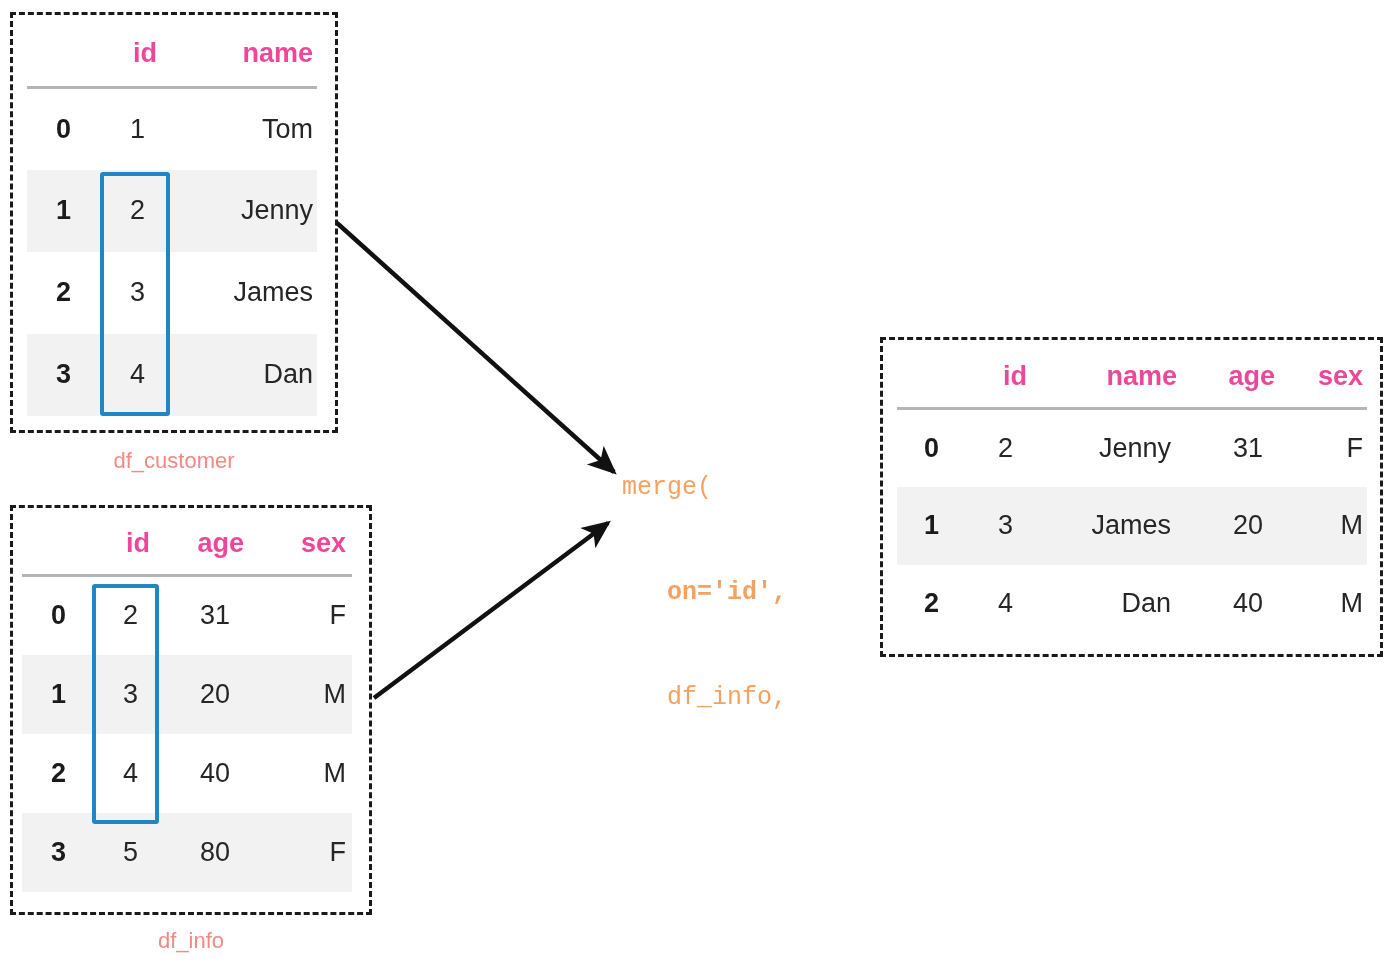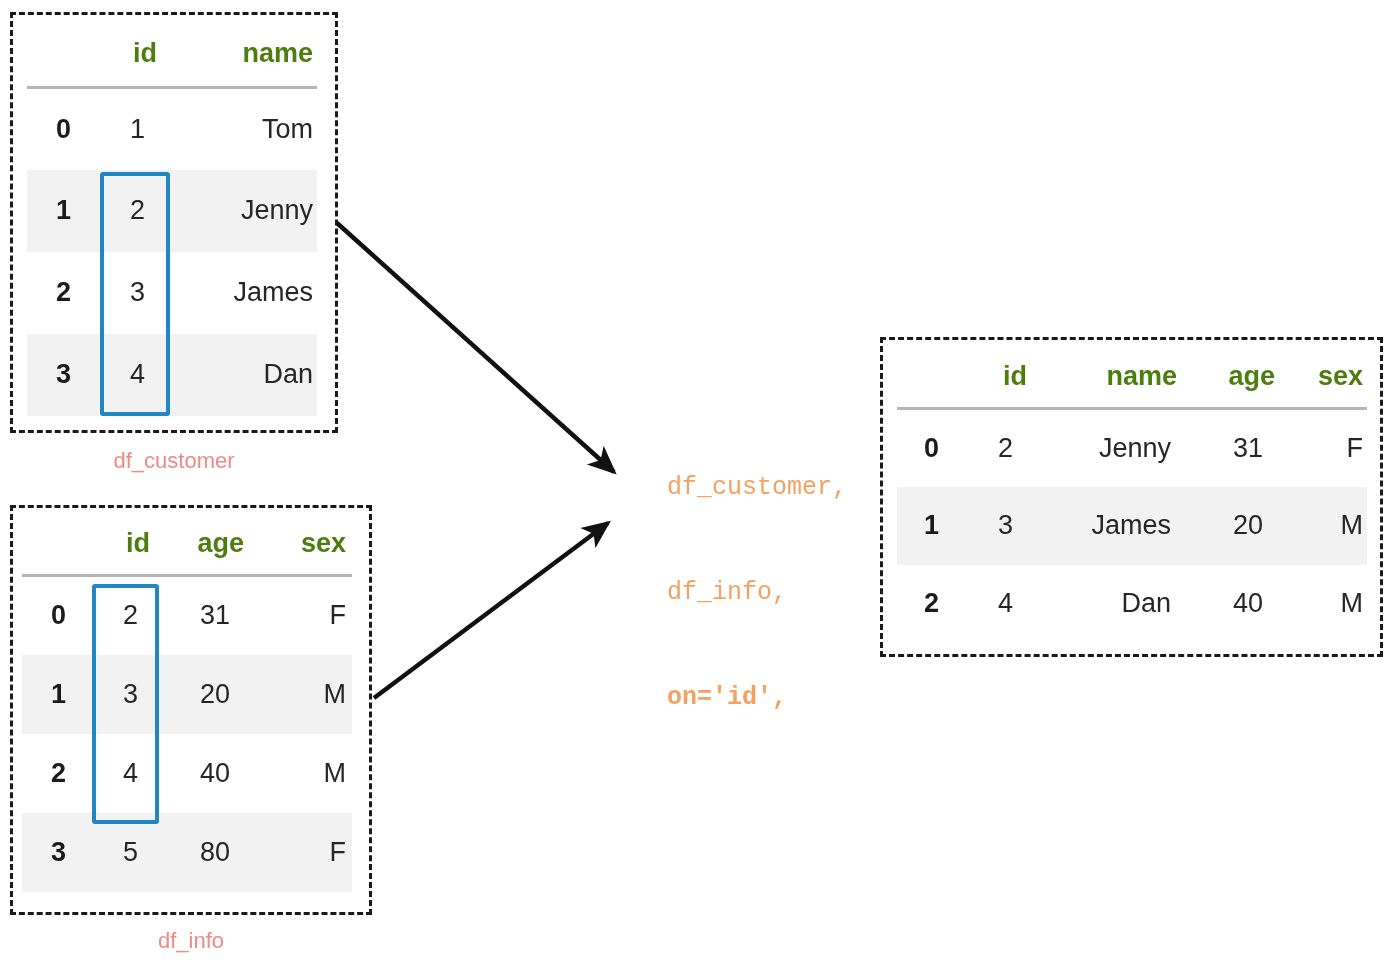--- a/index.html
+++ b/index.html
@@ -32,21 +32,21 @@
   }
   .df-table td, .df-table th {
     padding: 0;
     margin: 0;
     vertical-align: middle;
     white-space: nowrap;
   }
   .df-table th {
     font-weight: bold;
     text-align: right;
-    color: #4d7c0f;
+    color: #ec4899;
   }
   .df-table td {
     text-align: right;
     color: #262626;
     font-weight: normal;
   }
   .df-table td.idx {
     font-weight: bold;
     color: #1b1b1b;
   }
@@ -199,23 +199,23 @@
       <td style="padding-right:6px;">F</td>
     </tr>
   </tbody>
 </table>
 
 <div class="key-highlight" style="left:92px; top:584px; width:67px; height:240px;"></div>
 
 <div class="df-label" style="left:10px; top:928px; width:362px;">df_info</div>
 
 <div class="code-block" style="left:622px; top:400px;">
-  <span class="code-line">   df_customer,</span>
+  <span class="code-line">merge(</span>
+  <span class="code-line bold-line">   on='id',</span>
   <span class="code-line">   df_info,</span>
-  <span class="code-line bold-line">   on='id',</span>
   
 </div>
 
 <div class="dashed-box" style="left:880px; top:337px; width:503px; height:320px;"></div>
 
 <table class="df-table" style="left:897px; top:347px; width:470px; font-size:27px;">
   <colgroup>
     <col style="width:56px">
     <col style="width:84px">
     <col style="width:152px">

